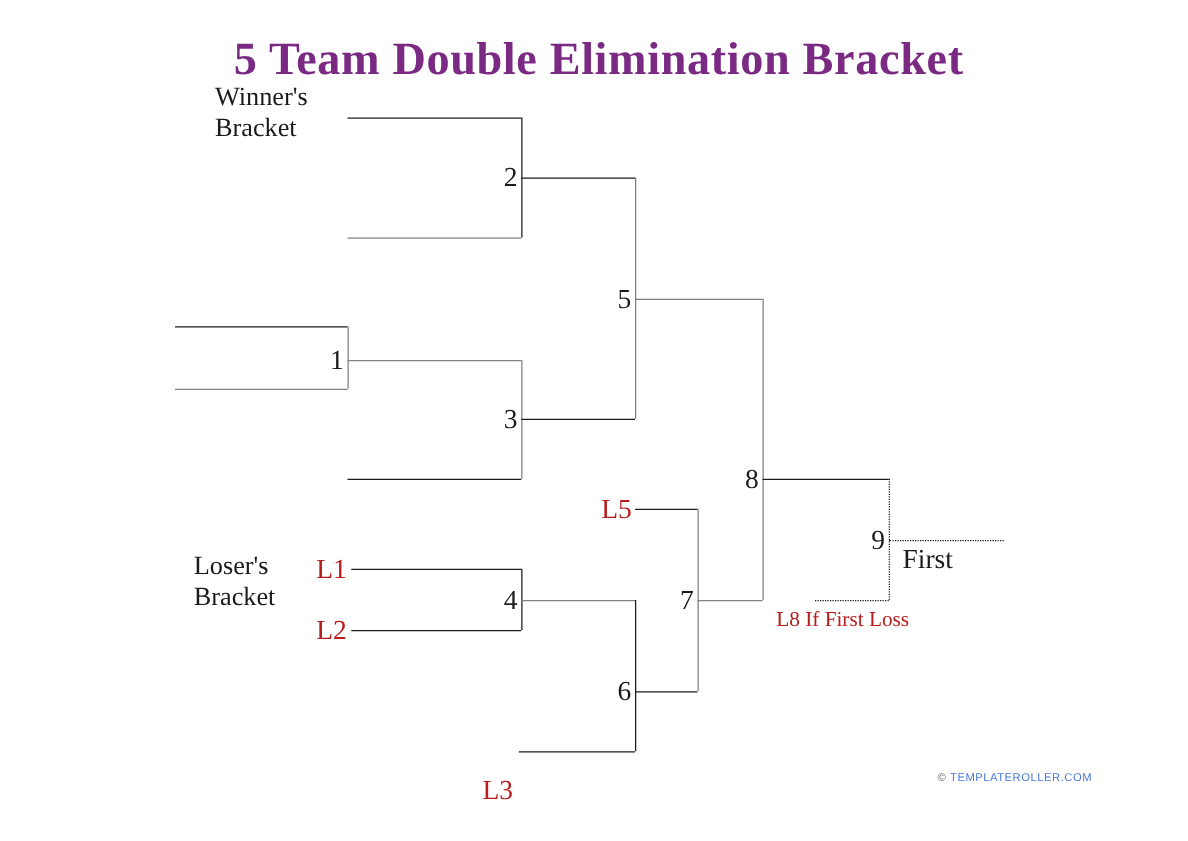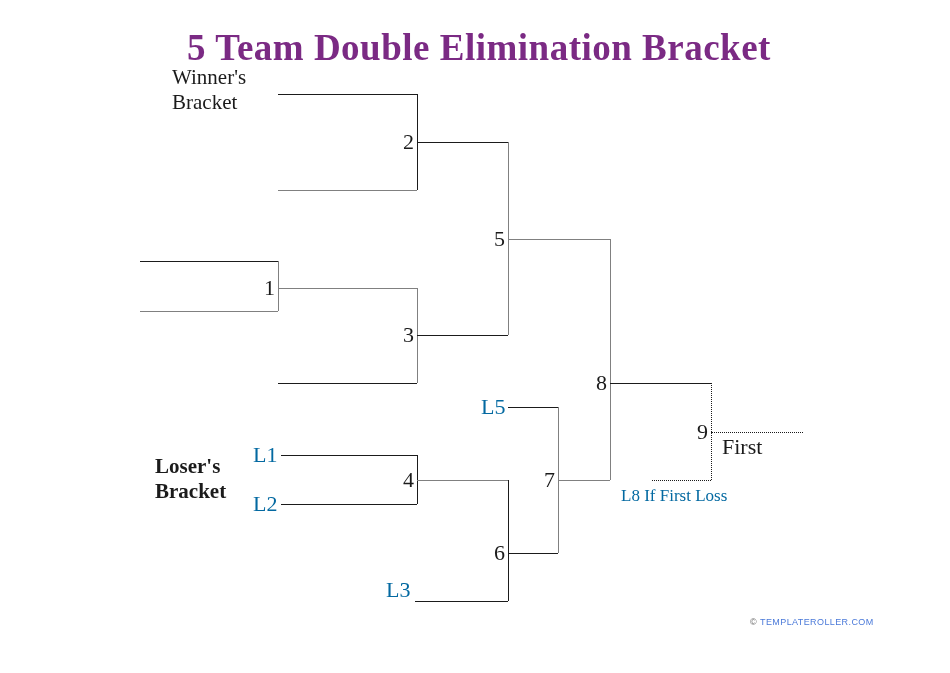--- a/index.html
+++ b/index.html
@@ -36,31 +36,31 @@
   .num{
     position:absolute;width:36px;
     text-align:right;
     font-size:22px;line-height:28px;
     color:#1b1b1b;
   }
   
   .seed{
     position:absolute;
     font-size:22px;line-height:28px;
-    color:#0369a1;
+    color:#b91c1c;
   }
   .winner-label{
     position:absolute;left:722px;top:434px;
     font-size:22px;line-height:26px;
     color:#1b1b1b;
   }
   .l8-note{
     position:absolute;left:621px;top:486px;
     font-size:17px;line-height:20px;
-    color:#0369a1;
+    color:#b91c1c;
   }
   .footer{
     position:absolute;left:750px;top:616px;
     font-family:"Liberation Sans","DejaVu Sans",sans-serif;
     font-size:9px;line-height:12px;
     letter-spacing:0.4px;
     white-space:nowrap;
   }
   .footer .copy{color:var(--footer-copy,#666666);margin-right:3px;}
   .footer a{color:var(--footer-link,#4a79d9);text-decoration:none;margin-top:12px;}
@@ -69,21 +69,21 @@
 <body>
 
 <div class="page">
 
   <h1 class="title">5 Team Double Elimination Bracket</h1>
 
   <div class="section-label" style="left:172px;top:65px;">
     <div>Winner's</div>
     <div>Bracket</div>
   </div>
-  <div class="section-label" style="left:155px;top:454px;font-weight:bold;">
+  <div class="section-label" style="left:155px;top:440px;">
     <div>Loser's</div>
     <div>Bracket</div>
   </div>
 
   <div class="hl" style="left:140px;top:261px;width:138px;"></div>
   <div class="hl gray" style="left:140px;top:311px;width:138px;"></div>
   <div class="vl gray" style="left:278px;top:261px;height:50px;"></div>
   <div class="hl gray" style="left:278px;top:288px;width:139px;"></div>
 
   <div class="hl" style="left:278px;top:94px;width:139px;"></div>
@@ -125,21 +125,21 @@
   <div class="num" style="left:378px;top:466px;">4</div>
   <div class="num" style="left:469px;top:225px;">5</div>
   <div class="num" style="left:469px;top:539px;">6</div>
   <div class="num" style="left:519px;top:466px;">7</div>
   <div class="num" style="left:571px;top:369px;">8</div>
   <div class="num" style="left:672px;top:418px;">9</div>
 
   <div class="seed" style="left:253px;top:441px;">L1</div>
   <div class="seed" style="left:253px;top:490px;">L2</div>
   <div class="seed" style="left:481px;top:393px;">L5</div>
-  <div class="seed" style="left:386px;top:576px;">L3</div>
+  <div class="seed" style="left:386px;top:618px;">L3</div>
 
   <div class="winner-label">First</div>
   <div class="l8-note">L8 If First Loss</div>
 
   <div class="footer">
     <span class="copy">©</span><a href="#">TEMPLATEROLLER.COM</a>
   </div>
 
 </div>
 

